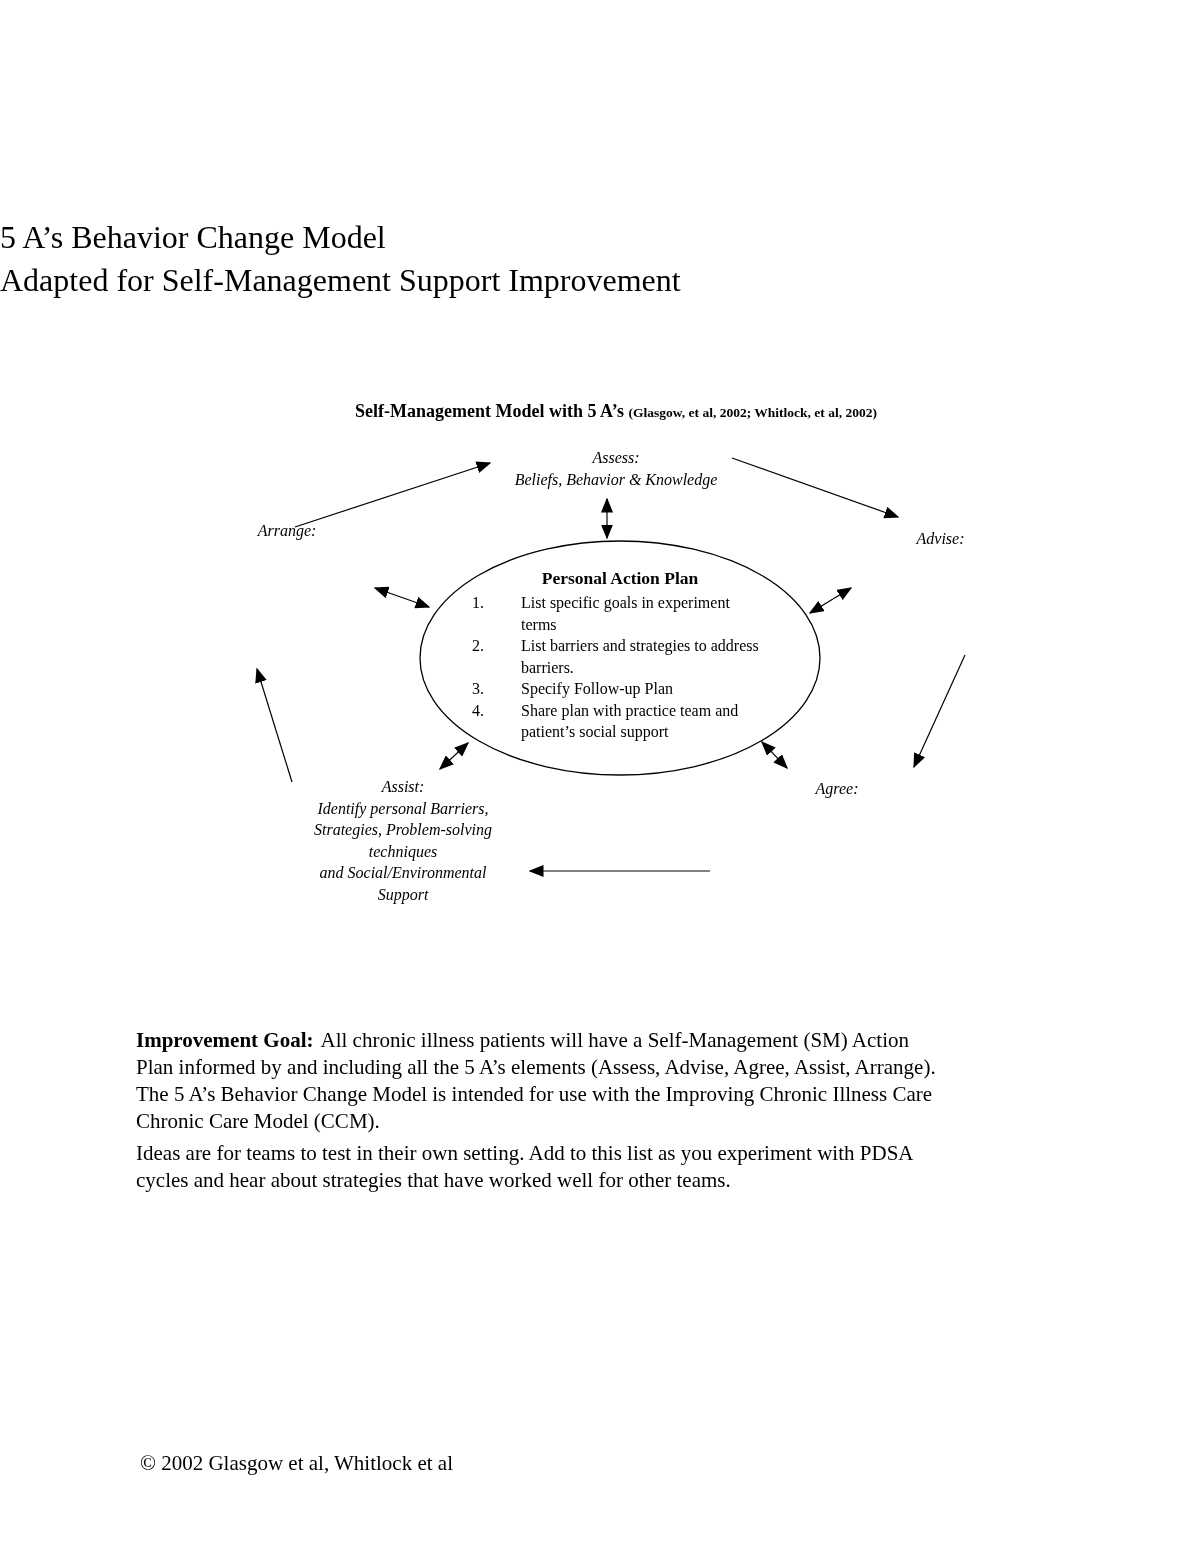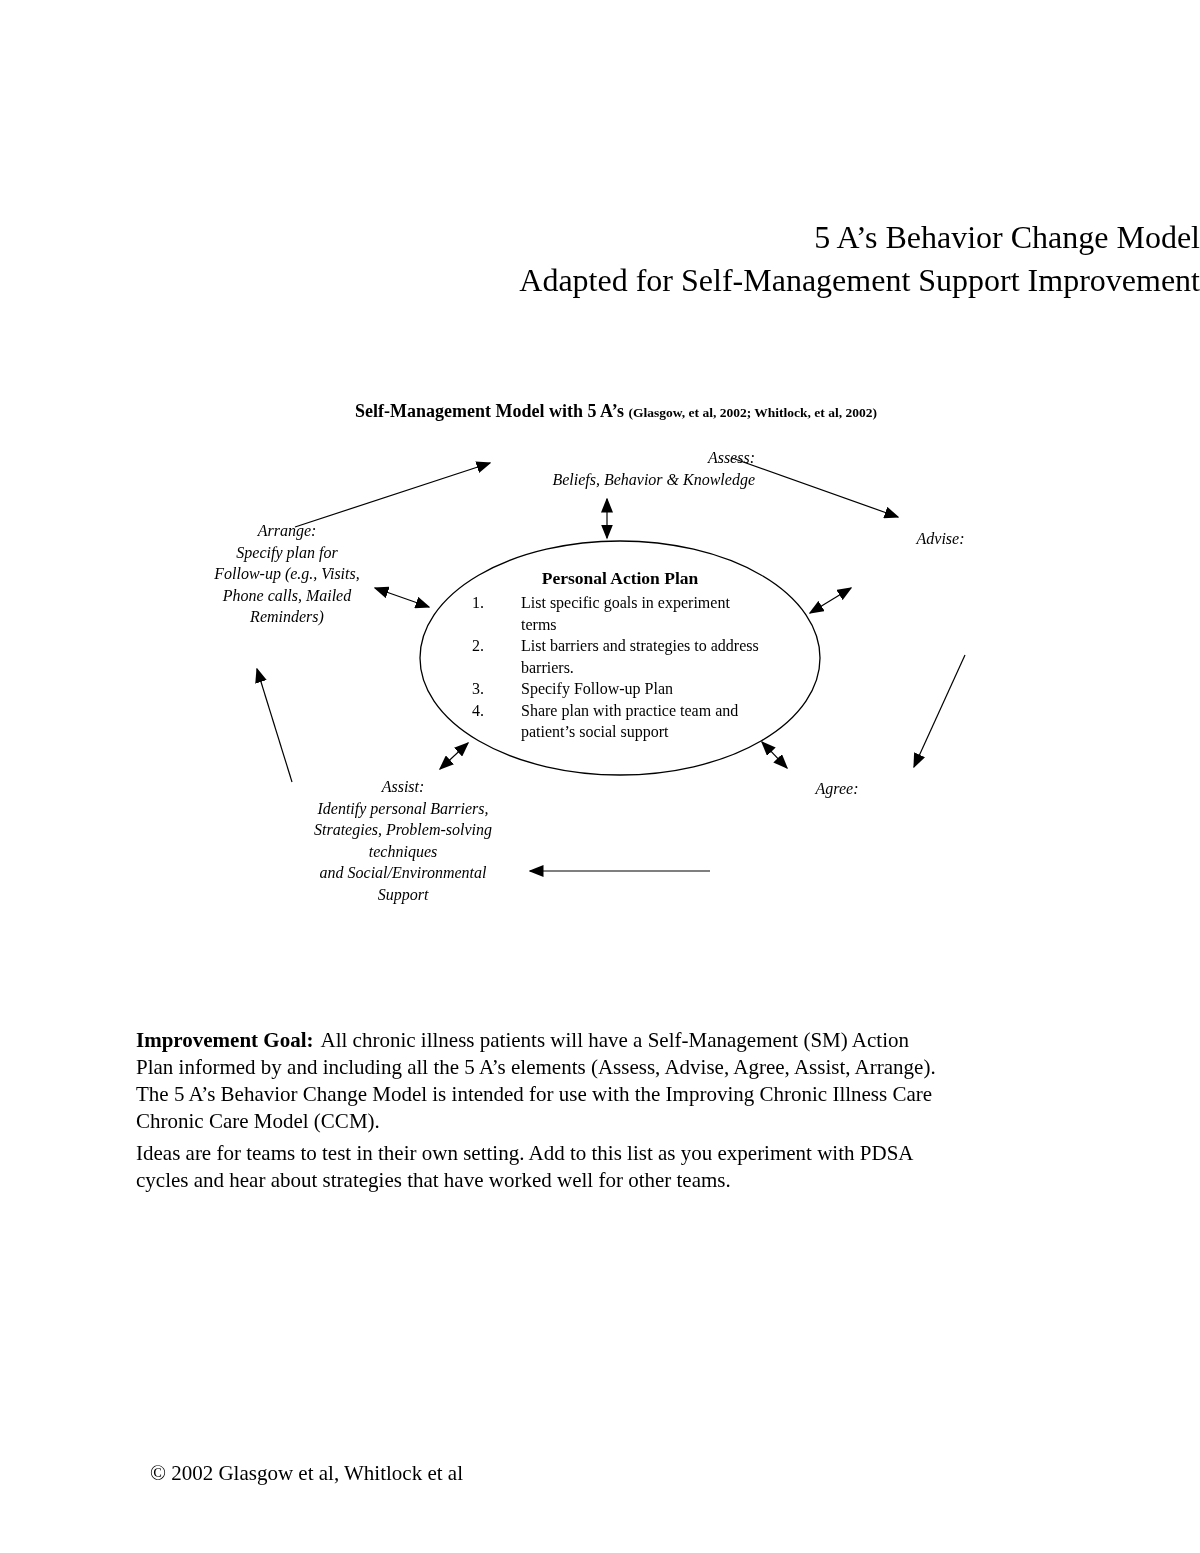--- a/index.html
+++ b/index.html
@@ -9,21 +9,21 @@
     height: 1553px;
     margin: 0 auto;
     background: #ffffff;
     color: #000000;
     font-family: "Liberation Serif", "DejaVu Serif", serif;
     overflow: hidden;
   }
   .doc-title {
     position: absolute;
     top: 216px; left: 0; width: 100%;
-    text-align: right;
+    text-align: left;
     font-size: 32px;
     line-height: 43px;
     font-weight: normal;
     margin: 0;
   }
   .diagram-subtitle {
     position: absolute;
     top: 401px; left: 0; width: 100%;
     text-align: center;
     font-weight: bold;
@@ -39,21 +39,21 @@
   svg.diagram-canvas ellipse { stroke: #000; stroke-width: 1.3; fill: none; }
   .node {
     position: absolute;
     text-align: center;
     font-style: italic;
     font-size: 16px;
     line-height: 21.5px;
   }
   .node-label { display: block; }
   .node-body { display: block; white-space: pre-line; }
-  .node-assess  { left: 455px; top: 447px; width: 300px; text-align: right; }
+  .node-assess  { left: 466px; top: 447px; width: 300px; }
   .node-advise  { left: 853px; top: 528px; width: 175px; }
   .node-arrange { left: 196px; top: 520px; width: 182px; font-style: italic; }
   .node-assist  { left: 292px; top: 776px; width: 222px; }
   .node-agree   { left: 728px; top: 778px; width: 218px; }
   .plan-title {
     position: absolute;
     left: 460px; top: 568px; width: 320px;
     text-align: center;
     font-weight: bold;
     font-size: 17.5px;
@@ -75,21 +75,21 @@
     white-space: pre-line;
     margin: 0;
   }
   .para-goal { top: 1000px; }
   .para-goal .goal-label { font-weight: bold; padding-right: 7px; }
   .para-ideas { top: 1140px; }
   .doc-footer {
     position: absolute;
     left: 140px; top: 1451px; width: 800px;
     font-size: 21px;
-    margin: 10px;
+    margin: 0;
   }
 </style>
 </head>
 <body>
 
 <div class="page">
 
   <h1 class="doc-title"><span>5 A’s Behavior Change Model</span><br>
     <span>Adapted for Self-Management Support Improvement</span>
   </h1>
@@ -127,24 +127,20 @@
     <span class="node-label">Assess:</span>
     <span class="node-body">Beliefs, Behavior &amp; Knowledge</span>
   </div>
 
   <div class="node node-advise">
     <span class="node-label">Advise:</span>
   </div>
 
   <div class="node node-arrange">
     <span class="node-label">Arrange:</span>
-    <span class="node-body">Specify plan for
-Follow-up (e.g., Visits,
-Phone calls, Mailed
-Reminders)</span>
   </div>
 
   <div class="node node-assist">
     <span class="node-label">Assist:</span>
     <span class="node-body">Identify personal Barriers,
 Strategies, Problem-solving
 techniques
 and Social/Environmental
 Support</span>
   </div>

